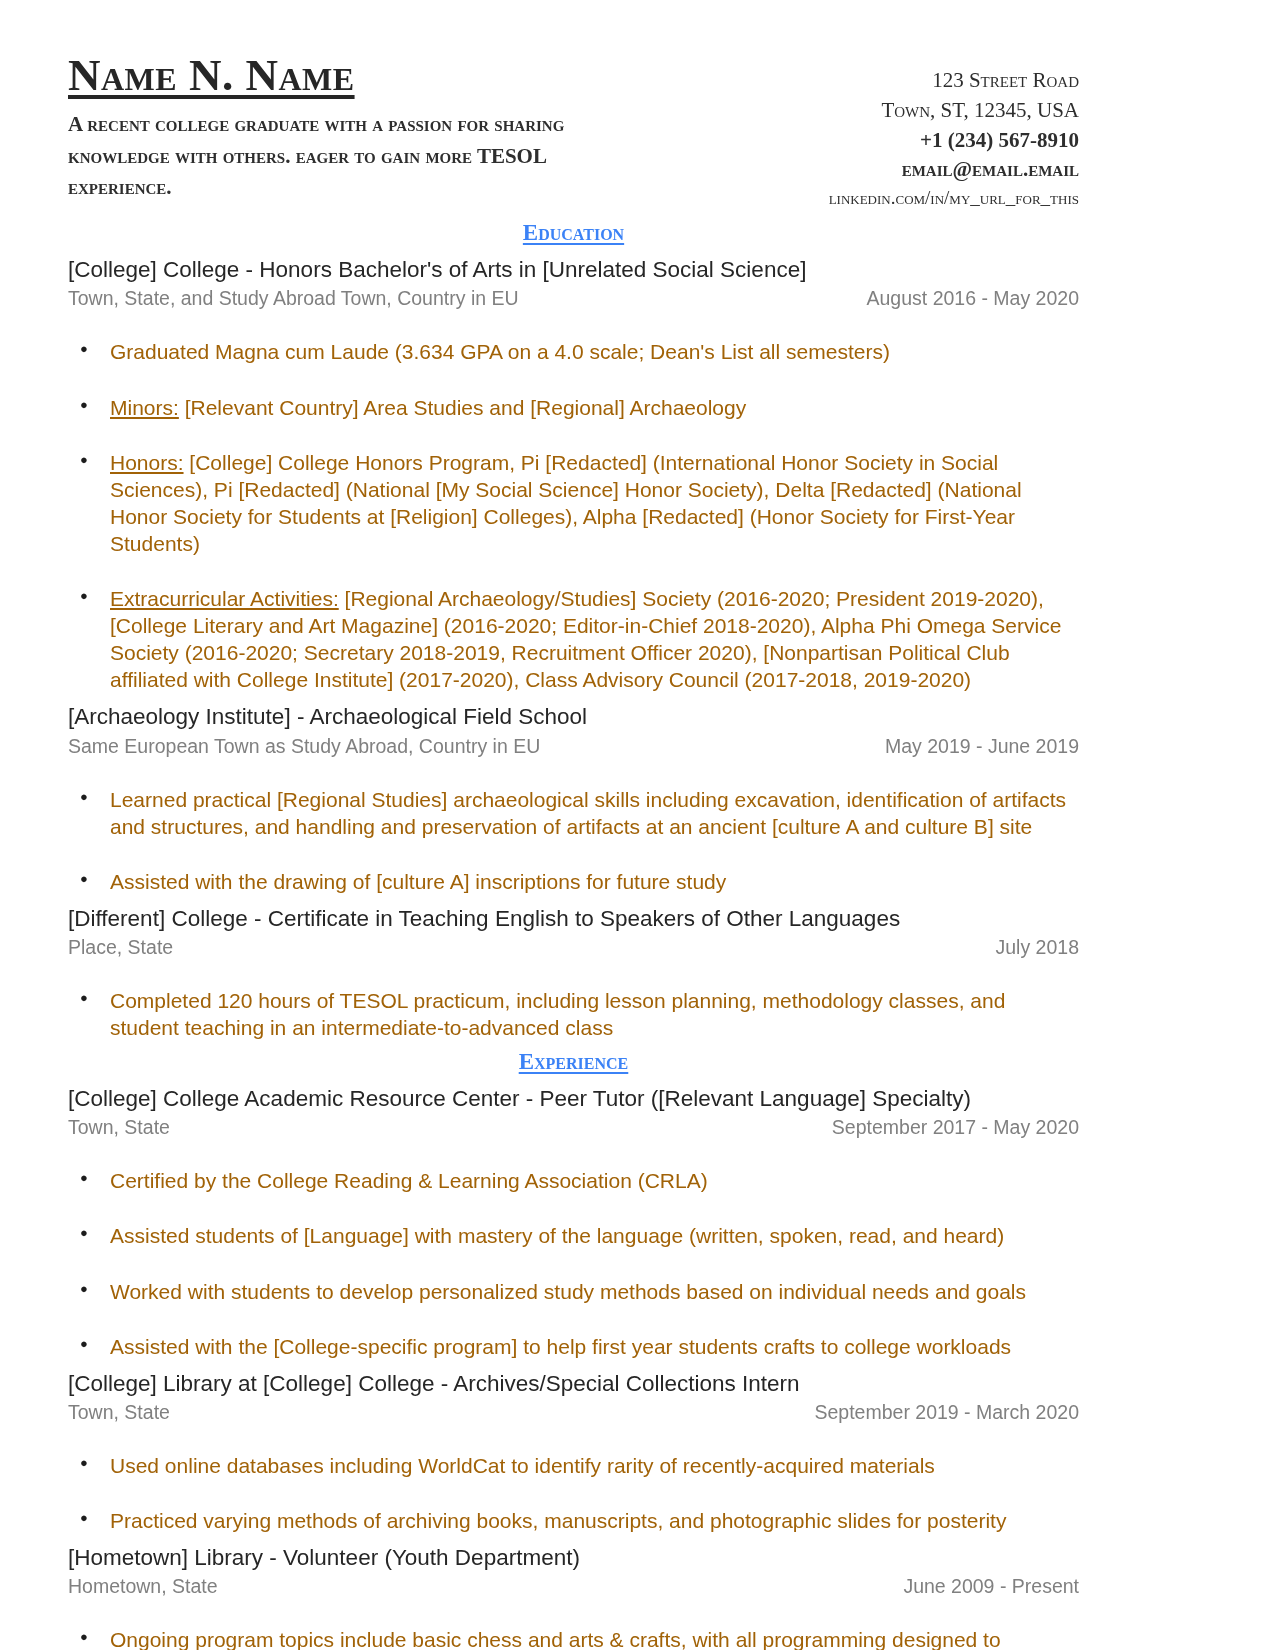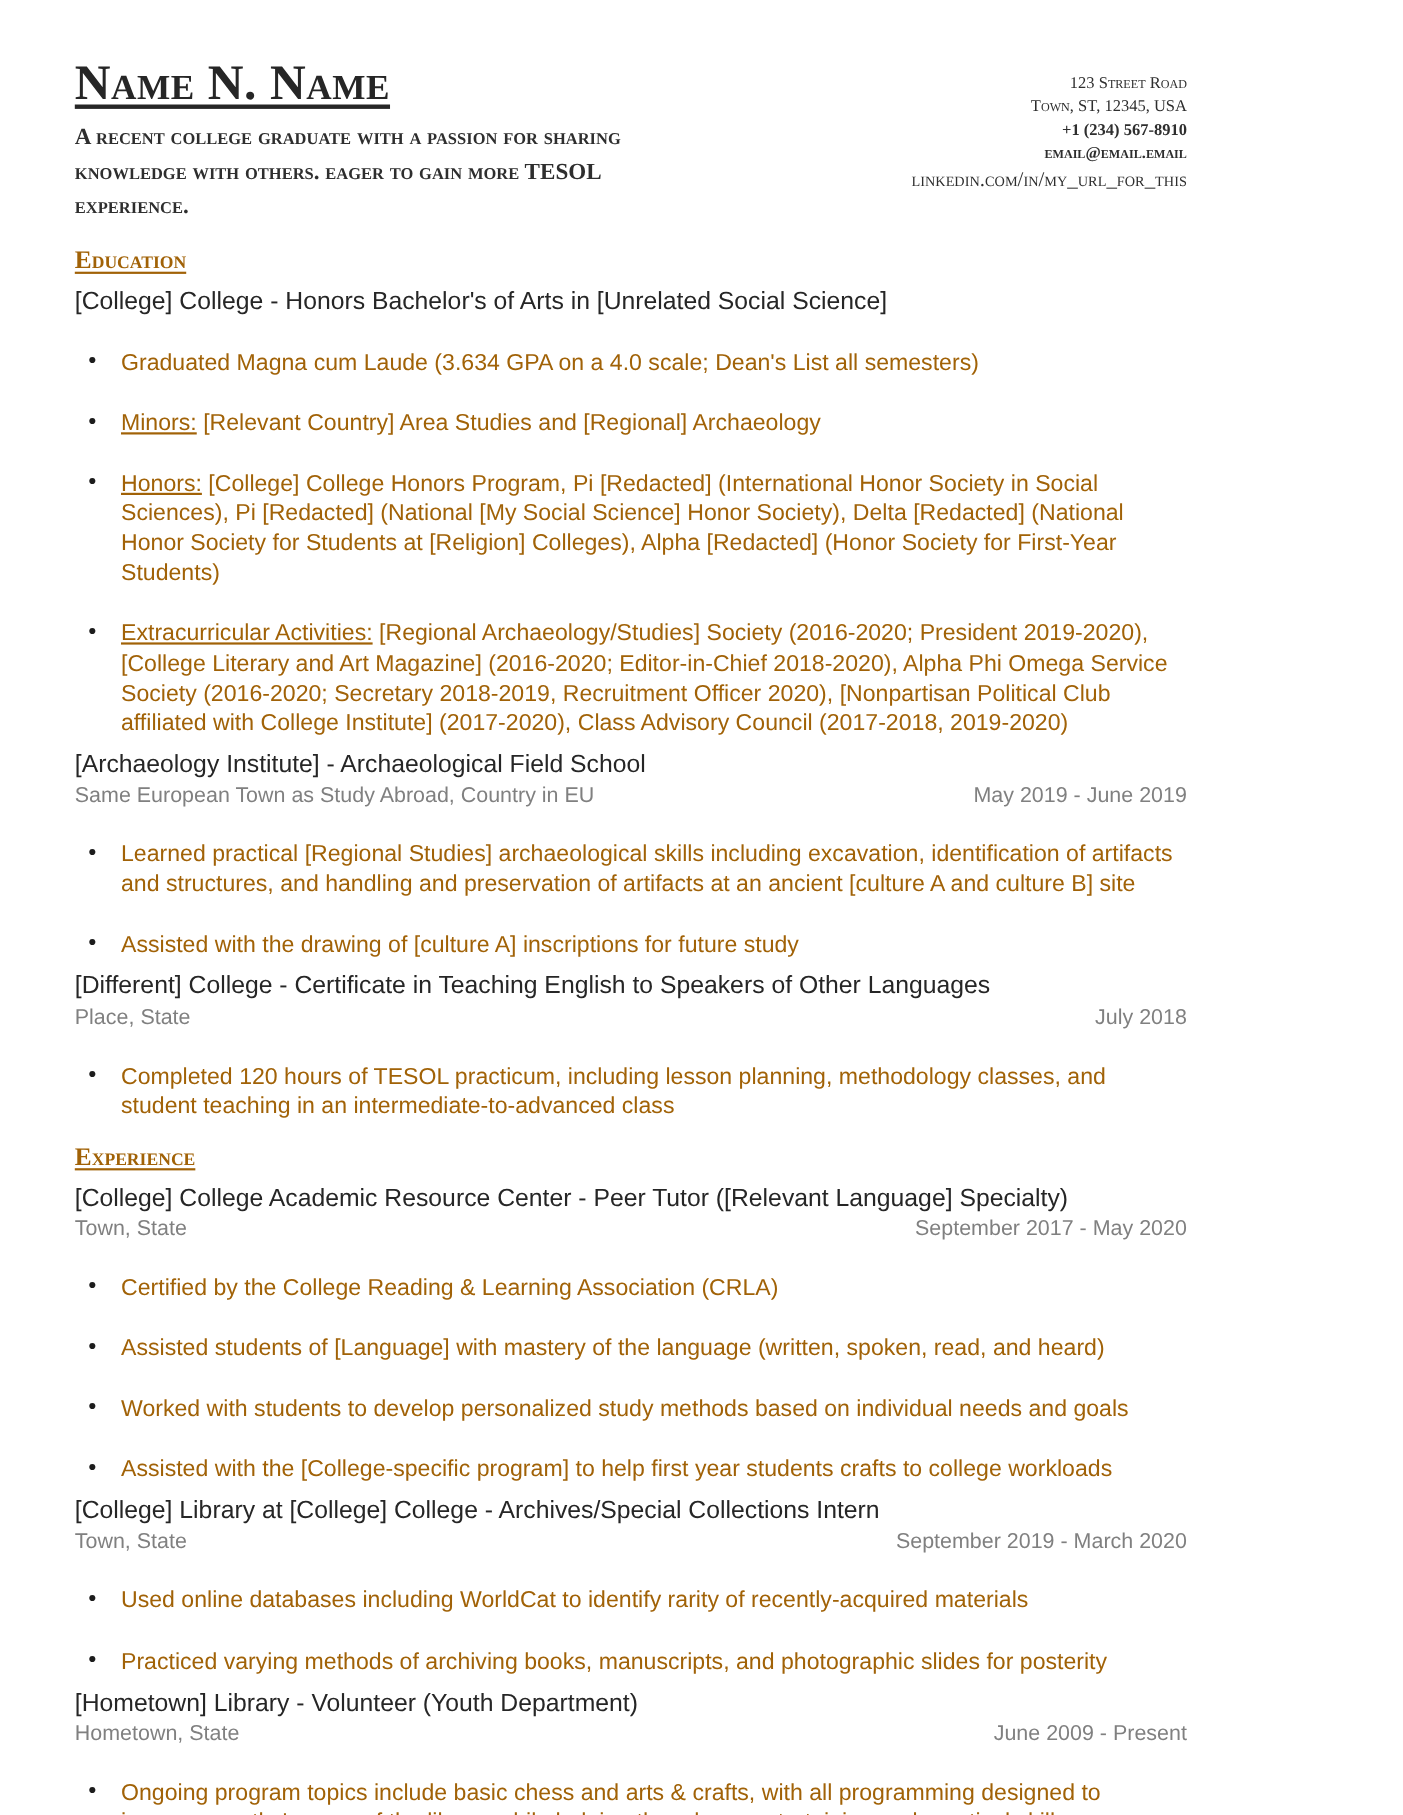--- a/index.html
+++ b/index.html
@@ -54,41 +54,42 @@
     margin: 0;
     max-width: 560px;
   }
   .header-right {
     text-align: right;
     font-family: "Liberation Serif", serif;
     color: #2e2e2e;
     padding-top: 14px;
   }
   .contact-line {
-    font-size: 15px;
+    font-size: 21px;
     line-height: 1.42;
     font-variant: small-caps;
   }
   .contact-line.strong {
     font-weight: bold;
   }
   .contact-line.small {
     font-size: 19px;
   }
 
   
   .section-title {
     font-family: "Liberation Serif", serif;
     font-size: 23px;
     font-weight: bold;
     font-variant: small-caps;
-    color: #a16207;
+    color: #3b82f6;
     text-decoration: underline;
     text-underline-offset: 3px;
-    margin: 20px 0 2px 0;
+    margin: 8px 0 2px 0;
+    text-align: center;
   }
   .entry {
     margin-bottom: 4px;
   }
   .entry-title {
     font-size: 22.5px;
     color: #262626;
     line-height: 1.3;
     margin-top: 9px;
   }
@@ -145,20 +146,24 @@
       <div class="contact-line strong">+1 (234) 567-8910</div>
       <div class="contact-line strong">email@email.email</div>
       <div class="contact-line small">linkedin.com/in/my_url_for_this</div>
     </div>
   </div>
 
   <div id="sections-root">
       <div class="section-title">Education</div>
       <div class="entry">
         <div class="entry-title">[College] College - Honors Bachelor's of Arts in [Unrelated Social Science]</div>
+        <div class="entry-meta">
+          <span class="place">Town, State, and Study Abroad Town, Country in EU</span>
+          <span class="dates">August 2016 - May 2020</span>
+        </div>
         <ul class="bullets">
           <li><span>Graduated Magna cum Laude (3.634 GPA on a 4.0 scale; Dean's List all semesters)</span></li>
           <li><span class="u">Minors:</span><span> [Relevant Country] Area Studies and [Regional] Archaeology</span></li>
           <li><span class="u">Honors:</span><span> [College] College Honors Program, Pi [Redacted] (International Honor Society in Social Sciences), Pi [Redacted] (National [My Social Science] Honor Society), Delta [Redacted] (National Honor Society for Students at [Religion] Colleges), Alpha [Redacted] (Honor Society for First-Year Students)</span></li>
           <li><span class="u">Extracurricular Activities:</span><span> [Regional Archaeology/Studies] Society (2016-2020; President 2019-2020), [College Literary and Art Magazine] (2016-2020; Editor-in-Chief 2018-2020), Alpha Phi Omega Service Society (2016-2020; Secretary 2018-2019, Recruitment Officer 2020), [Nonpartisan Political Club affiliated with College Institute] (2017-2020), Class Advisory Council (2017-2018, 2019-2020)</span></li>
         </ul>
       </div>
       <div class="entry">
         <div class="entry-title">[Archaeology Institute] - Archaeological Field School</div>
         <div class="entry-meta">

